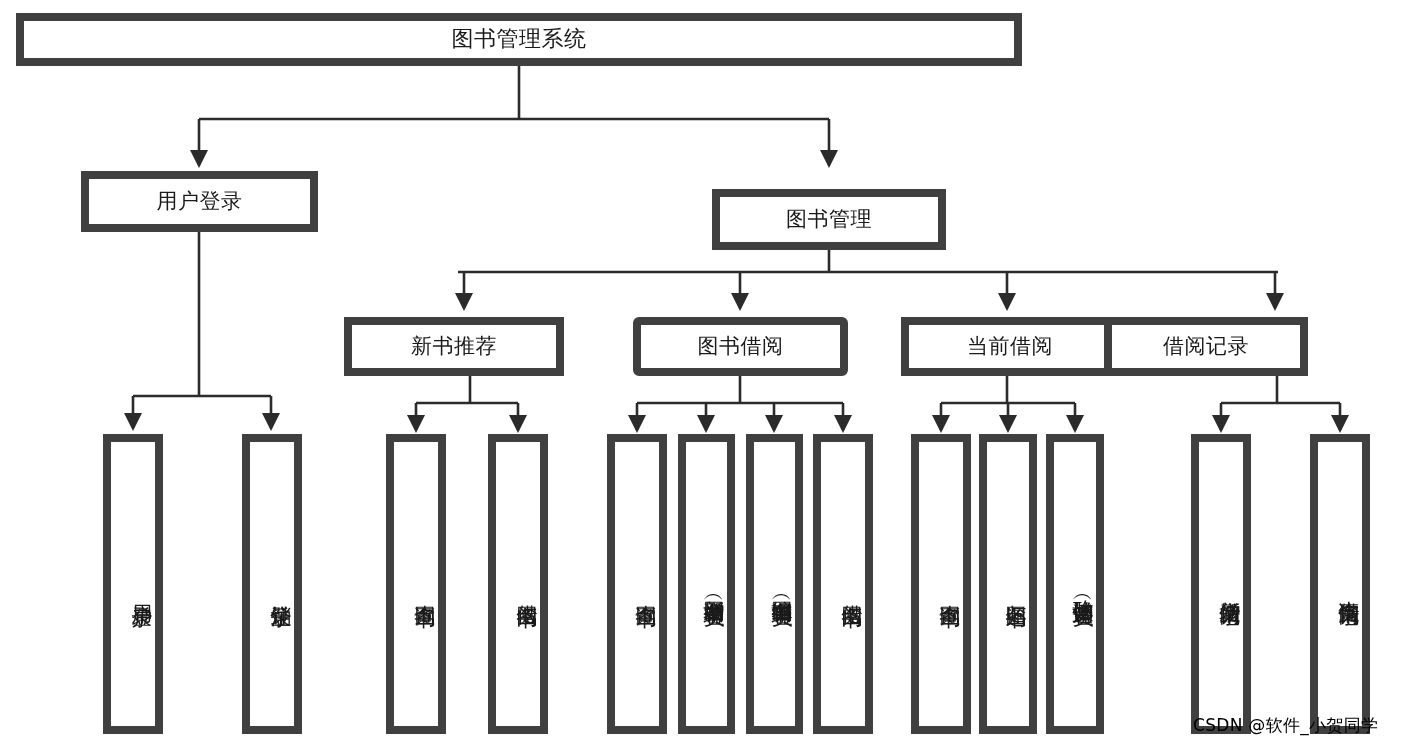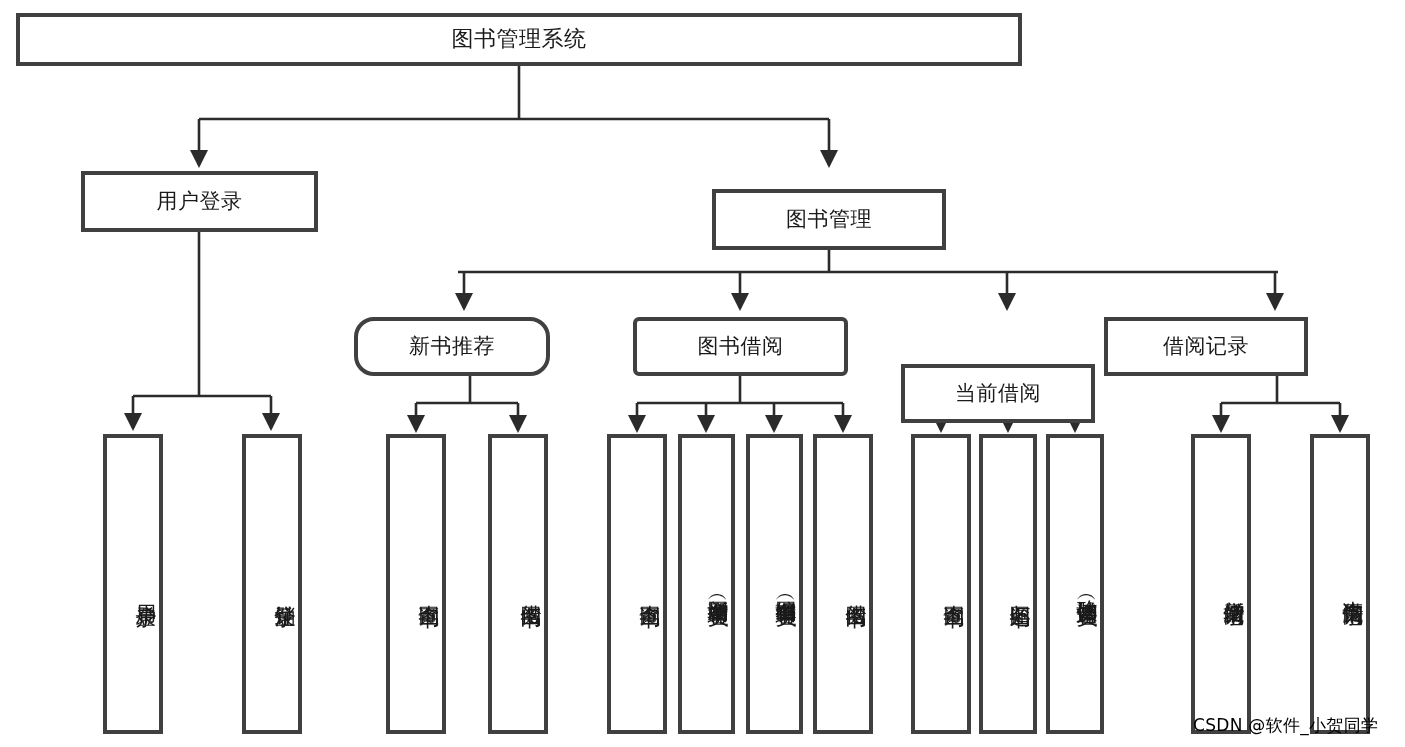--- a/index.html
+++ b/index.html
@@ -21,21 +21,21 @@
     position: absolute;
     left: 0;
     top: 0;
     width: 1405px;
     height: 747px;
   }
   .node {
     position: absolute;
     box-sizing: border-box;
     background: #ffffff;
-    border: 4px solid #404040;
+    border: 8px solid #404040;
     display: flex;
     align-items: center;
     justify-content: center;
     color: #1a1a1a;
     z-index: 2;
   }
   .node.horizontal {
     font-size: 21px;
     line-height: 1.2;
     letter-spacing: 0.5px;
@@ -128,27 +128,27 @@
     <span>图书管理系统</span>
   </div>
 
   <div class="node horizontal" style="left:81px; top:171px; width:237px; height:61px;">
     <span>用户登录</span>
   </div>
   <div class="node horizontal" style="left:712px; top:189px; width:234px; height:61px;">
     <span>图书管理</span>
   </div>
 
-  <div class="node horizontal" style="left:354px; top:317px; width:196px; height:59px;border-radius:20px;">
+  <div class="node horizontal" style="left:344px; top:317px; width:220px; height:59px;">
     <span>新书推荐</span>
   </div>
   <div class="node horizontal" style="left:633px; top:317px; width:215px; height:59px;border-radius:6px;">
     <span>图书借阅</span>
   </div>
-  <div class="node horizontal" style="left:901px; top:317px; width:194px; height:59px;margin-top:47px;">
+  <div class="node horizontal" style="left:901px; top:317px; width:218px; height:59px;">
     <span>当前借阅</span>
   </div>
   <div class="node horizontal" style="left:1104px; top:317px; width:204px; height:59px;">
     <span>借阅记录</span>
   </div>
 
   <div class="node vertical" style="left:103px; top:434px; width:60px; height:300px;">
     <span>用户登录</span>
   </div>
   <div class="node vertical" style="left:242px; top:434px; width:60px; height:300px;">

